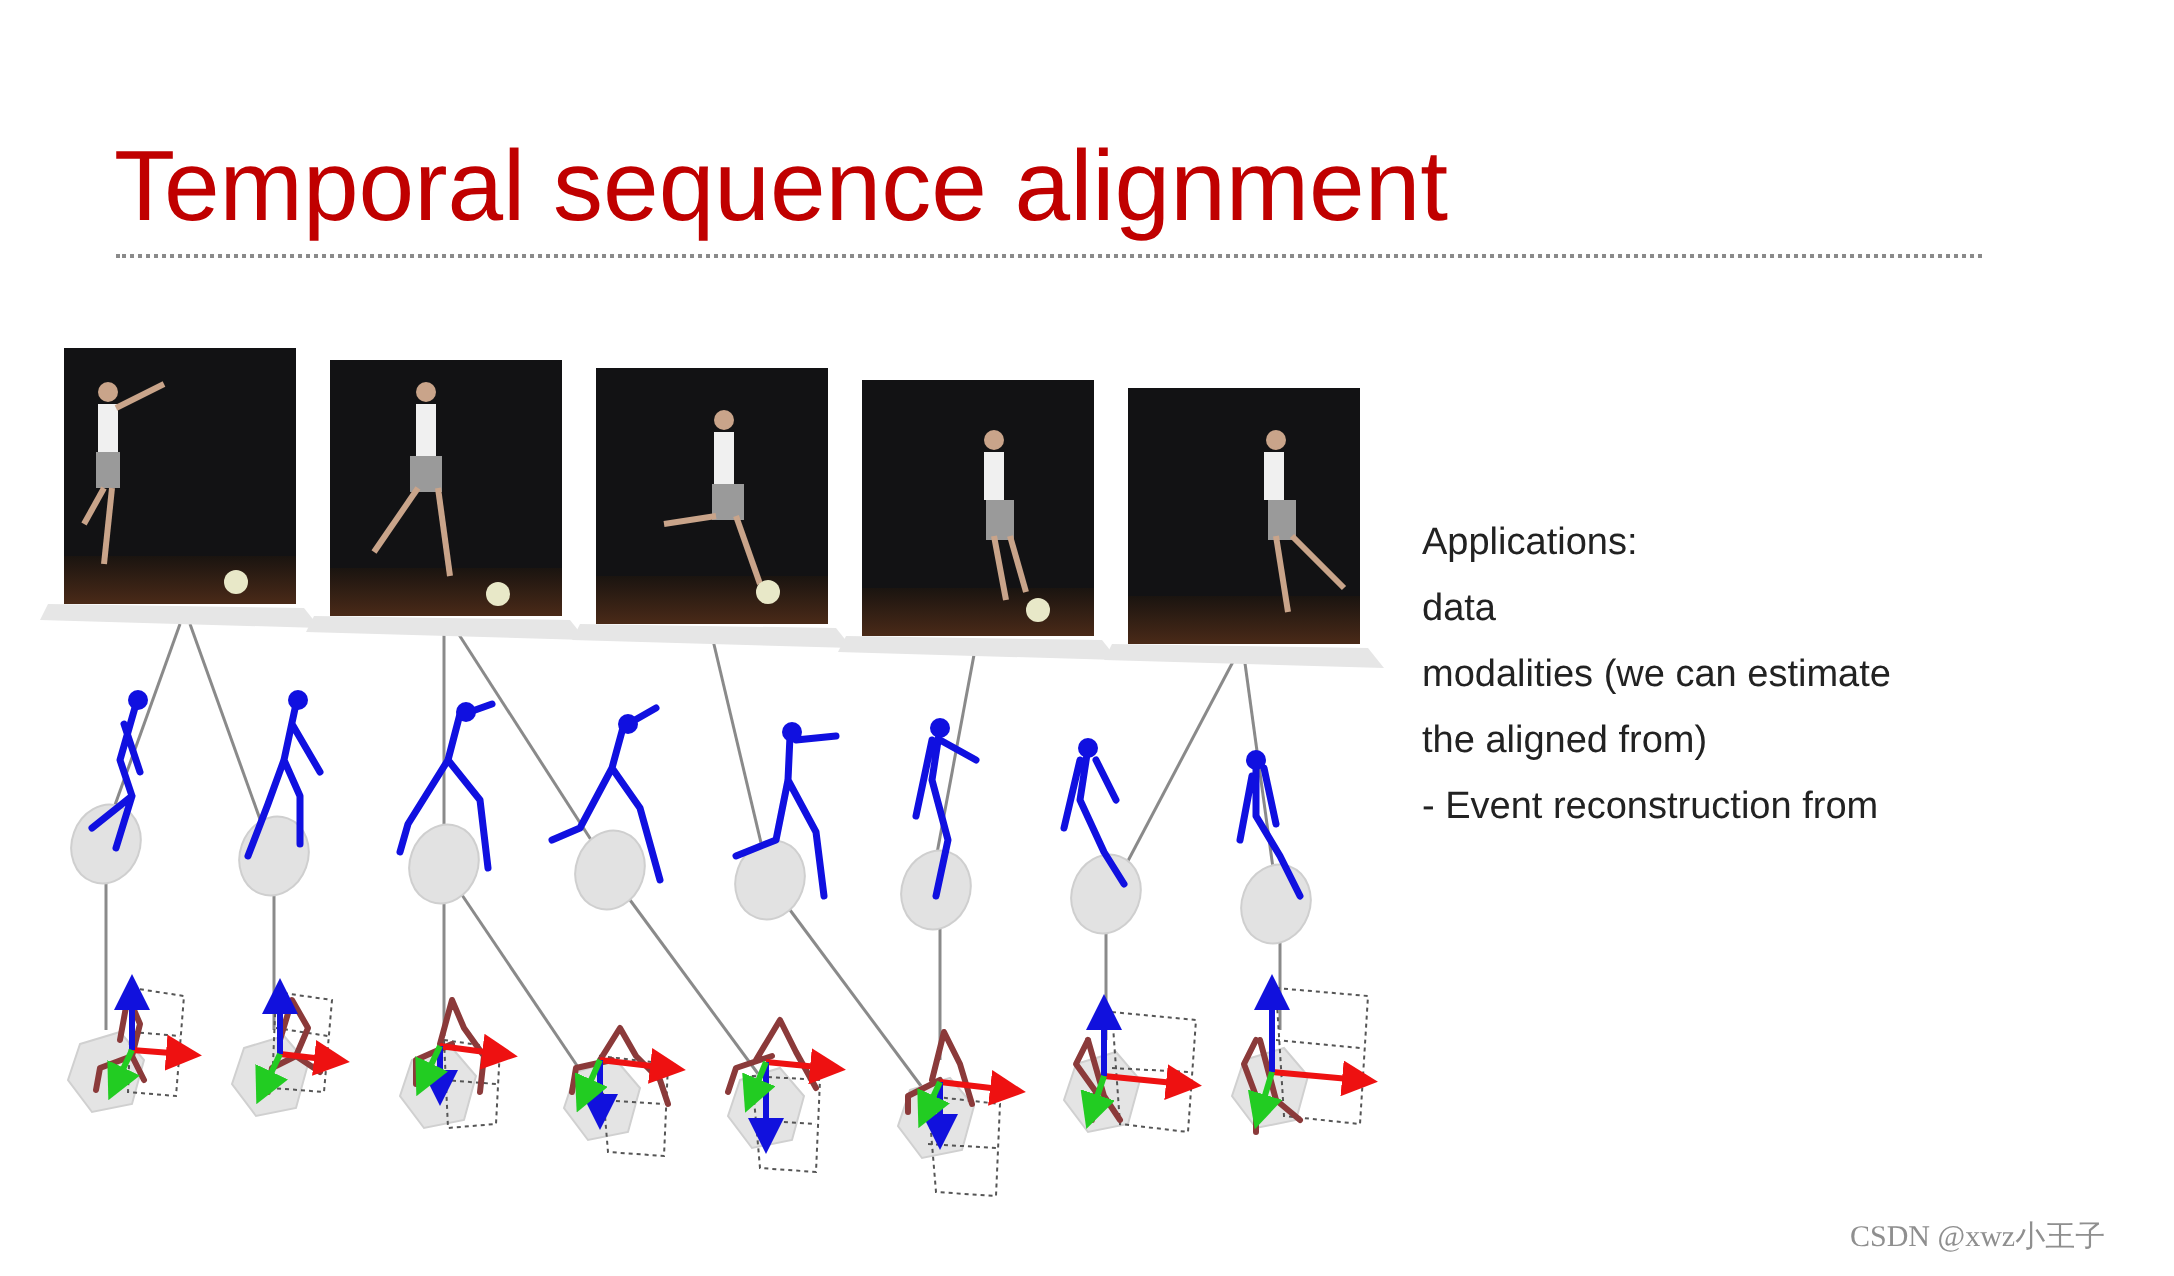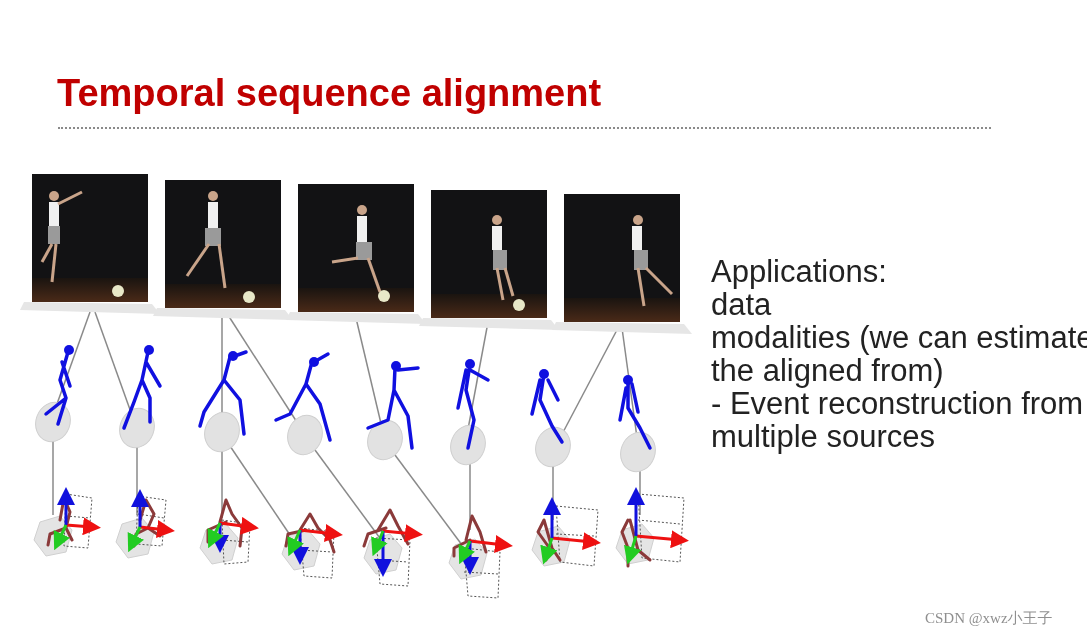--- a/index.html
+++ b/index.html
@@ -1,20 +1,20 @@
 <!DOCTYPE html>
 <html><head>
 <meta charset="utf-8">
 <style>
   html, body { margin: 0; padding: 0; background: #ffffff; }
   body { width: 1087px; height: 638px; position: relative; overflow: hidden; font-family: "Liberation Sans", sans-serif; }
-  .title { position: absolute; left: 57px; top: 70px; font-size: 38px; font-weight: bold; color: #c00000; letter-spacing: 0px; margin: 0; line-height: 46px; }
+  .title { position: absolute; left: 57px; top: 70px; font-size: 50px; font-weight: normal; color: #c00000; letter-spacing: 0px; margin: 0; line-height: 46px; }
   .rule { position: absolute; left: 58px; top: 127px; width: 933px; height: 0; border-top: 2px dotted #8a8a8a; }
   .figure { position: absolute; left: 0; top: 160px; width: 700px; height: 450px; }
-  .bullets { position: absolute; left: 711px; top: 255px; width: 370px; font-size: 31px; line-height: 33px; color: #222222; }
+  .bullets { position: absolute; left: 711px; top: 255px; width: 370px; font-size: 19px; line-height: 33px; color: #222222; }
   .bullets div { white-space: pre; }
   .watermark { position: absolute; left: 925px; top: 609px; font-size: 15px; color: #8f8f8f; font-family: Liberation Serif, serif; }
 </style>
 </head>
 <body>
 
 <h1 class="title">Temporal sequence alignment</h1>
 <div class="rule"></div>
 
 <div class="figure">
@@ -207,16 +207,15 @@
     </g>
   </svg>
 </div>
 
 <div class="bullets">
   <div>Applications:</div>
   <div>data</div>
   <div>modalities (we can estimate</div>
   <div>the aligned from)</div>
   <div>- Event reconstruction from</div>
-  <div>multiple sources</div>
 </div>
 
 <div class="watermark">CSDN @xwz小王子</div>
 
 </body></html>

